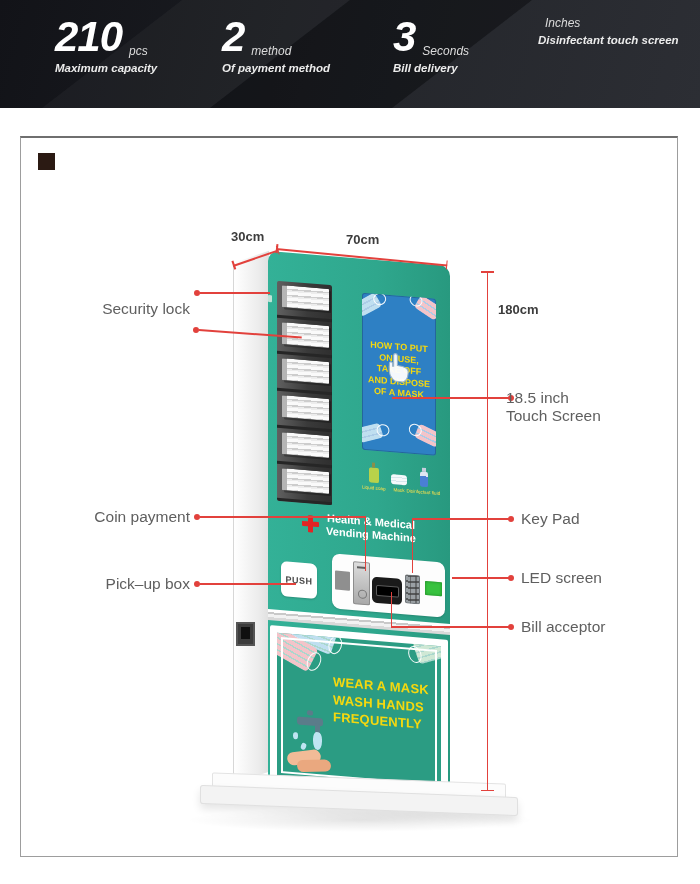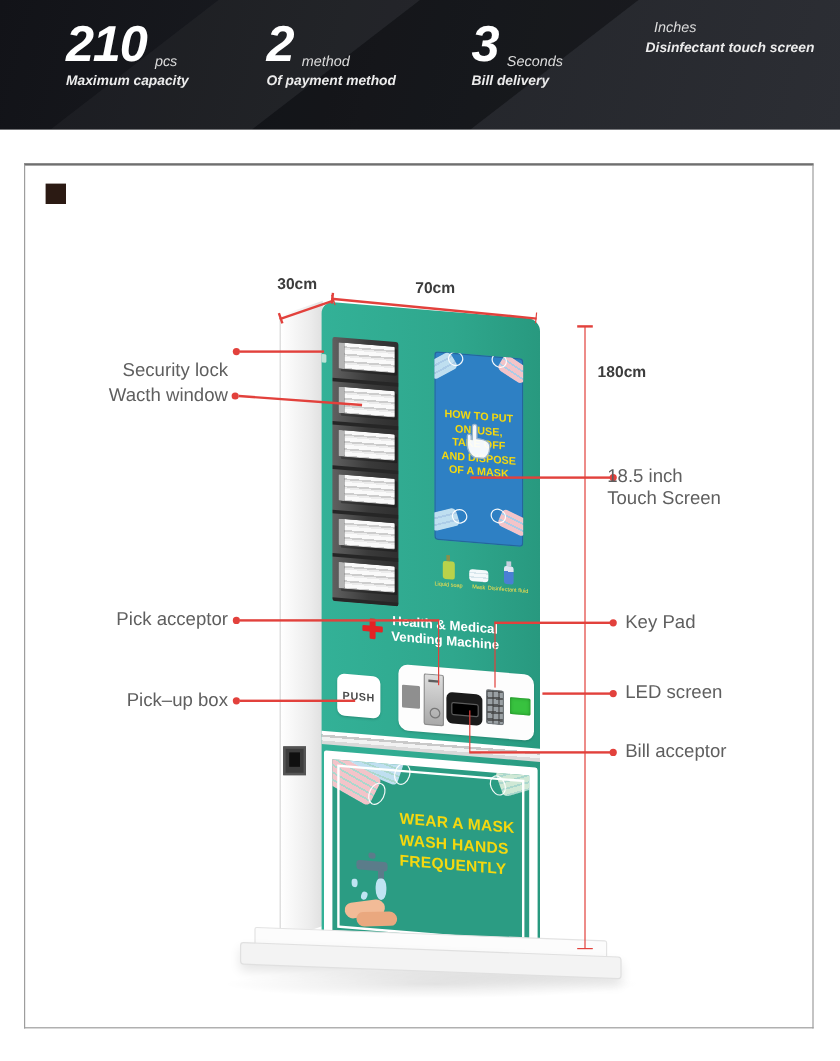--- a/index.html
+++ b/index.html
@@ -367,22 +367,21 @@
   <div class="dot" style="left:194px;top:289.5px;"></div>
   <div class="dot" style="left:193px;top:326.5px;"></div>
   <div class="dot" style="left:194px;top:513.5px;"></div>
   <div class="dot" style="left:194px;top:580.5px;"></div>
   <div class="dot" style="left:508px;top:394.5px;"></div>
   <div class="dot" style="left:508px;top:515.5px;"></div>
   <div class="dot" style="left:508px;top:574.5px;"></div>
   <div class="dot" style="left:508px;top:623.5px;"></div>
 
   <div class="lbl left" style="left:40px;top:284px;margin-top:16px;">Security lock</div>
-  <div class="lbl left" style="left:40px;top:321px;">Wacth window</div>
-  <div class="lbl left" style="left:40px;top:508px;">Pick acceptor</div>
+  <div class="lbl left" style="left:40px;top:508px;">Coin payment</div>
   <div class="lbl left" style="left:40px;top:575px;">Pick–up box</div>
 
   <div class="lbl" style="left:506px;top:389px;">
     <span>18.5 inch</span><br>
     <span>Touch Screen</span>
   </div>
   <div class="lbl" style="left:521px;top:510px;">Key Pad</div>
   <div class="lbl" style="left:521px;top:569px;">LED screen</div>
   <div class="lbl" style="left:521px;top:618px;">Bill acceptor</div>
 

